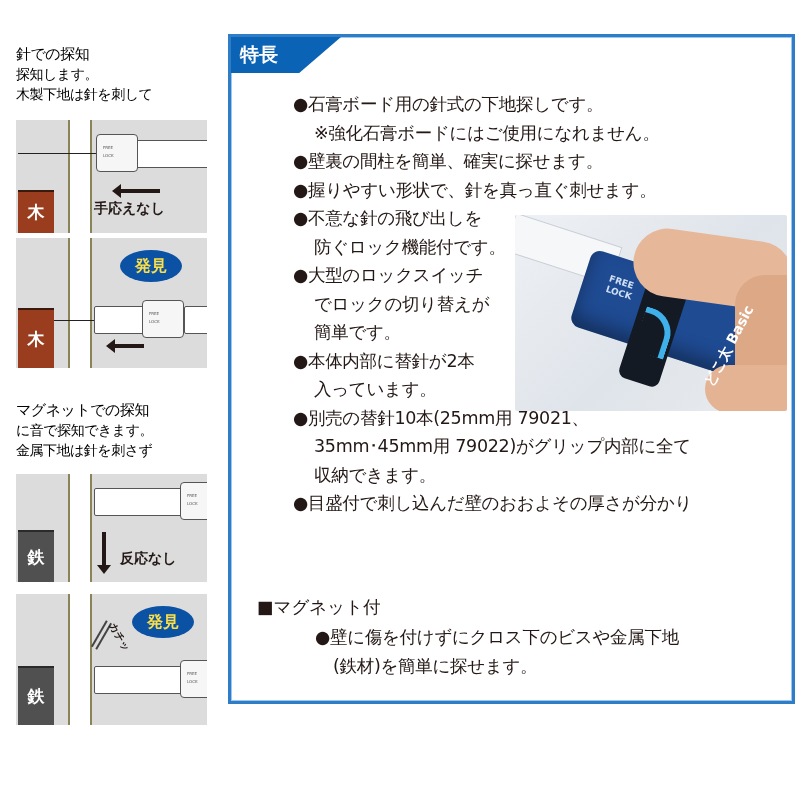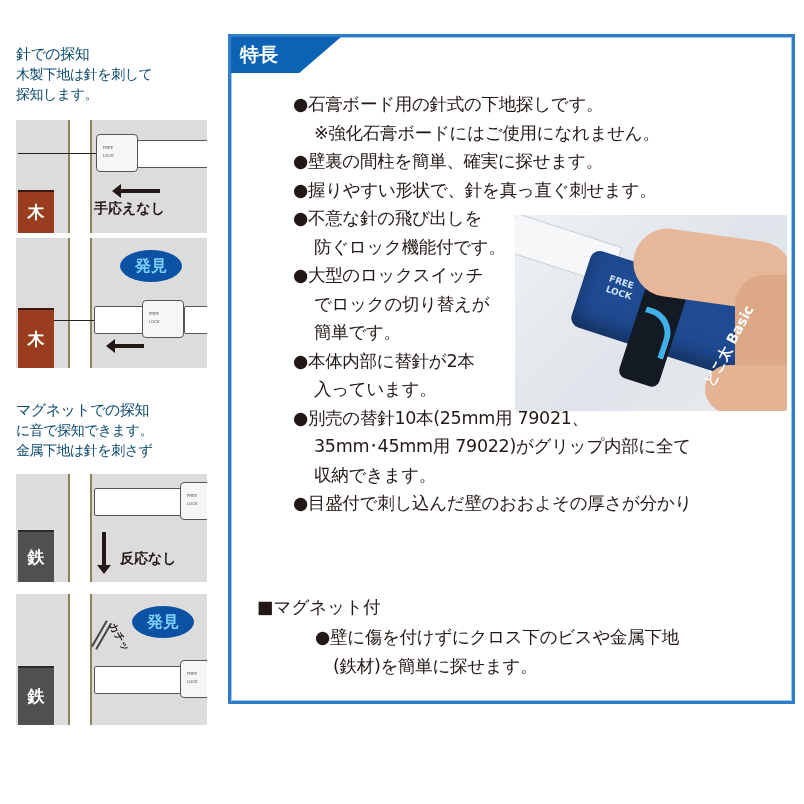--- a/index.html
+++ b/index.html
@@ -1,41 +1,41 @@
 <!DOCTYPE html>
 <html><head>
 <meta charset="utf-8">
 <style>
   html, body { margin:0; padding:0; background:#ffffff; }
   body { width:804px; height:804px; position:relative; overflow:hidden;
          font-family:"DejaVu Sans", "Liberation Sans", sans-serif; color:#231815; }
 
   
-  .cap { position:absolute; left:16px; font-size:14px; line-height:20px; color:#0c4a6e; white-space:nowrap; letter-spacing:-0.5px; }
+  .cap { position:absolute; left:16px; font-size:14px; line-height:20px; color:#000000; white-space:nowrap; letter-spacing:-0.5px; }
   .cap .t1 { font-size:15px; display:block; }
   .panel { position:absolute; left:16px; width:191px; background:#dcdcdc; overflow:hidden; }
   .wall-gap { position:absolute; top:0; bottom:0; left:52px; width:24px; background:#ffffff; }
   .wall-line { position:absolute; top:0; bottom:0; width:2px; background:#8a8458; }
   .wall-line.l { left:52px; } .wall-line.r { left:74px; }
   .stud { position:absolute; left:2px; width:36px; bottom:0; color:#fff; font-size:17px; font-weight:bold;
           display:flex; align-items:center; justify-content:center; }
   .stud.wood { background:#9a3c1e; border-top:2px solid #3a1a0d; }
   .stud.iron { background:#505050; border-top:2px solid #2a2a2a; }
   .tool { position:absolute; height:26px; background:#ffffff; border:1px solid #555; border-radius:2px; }
   .tool-head { position:absolute; width:40px; height:36px; background:#f6f6f6; border:1px solid #555; border-radius:4px; }
   .tool-head span { position:absolute; left:6px; font-size:4px; color:#555; }
   .needle { position:absolute; height:1px; background:#222; }
   .arrow-left { position:absolute; height:4px; background:#231815; }
   .arrow-left::before { content:""; position:absolute; left:-8px; top:-5px; border-right:9px solid #231815;
                         border-top:7px solid transparent; border-bottom:7px solid transparent; }
   .arrow-down { position:absolute; width:4px; background:#231815; }
   .arrow-down::after { content:""; position:absolute; left:-5px; bottom:-8px; border-top:9px solid #231815;
                        border-left:7px solid transparent; border-right:7px solid transparent; }
   .panel-label { position:absolute; font-size:14px; font-weight:bold; color:#231815; white-space:nowrap; }
-  .found { position:absolute; width:62px; height:32px; border-radius:50%; background:#0b52a5; color:#7dd3fc;
+  .found { position:absolute; width:62px; height:32px; border-radius:50%; background:#0b52a5; color:#fde047;
            font-size:16px; font-weight:bold; display:flex; align-items:center; justify-content:center; }
   .click-fx { position:absolute; font-size:10px; font-weight:bold; color:#231815; transform:rotate(60deg); }
   .click-lines { position:absolute; width:3px; height:30px; border-left:2px solid #444; border-right:2px solid #444; transform:rotate(30deg); }
 
   
   .feat-box { position:absolute; left:228px; top:34px; width:561px; height:664px; border:3px solid #2f7dc6;
               background:#fff; box-shadow: inset 0 0 0 1px #9cc7ee; }
   .feat-tab { position:absolute; left:0; top:0; width:110px; height:36px; background:#0b63b5;
               clip-path: polygon(0 0, 100% 0, 62% 100%, 0 100%); }
   .feat-tab-label { position:absolute; left:9px; top:5px; color:#fff; font-size:19px; font-weight:bold; }
@@ -57,22 +57,22 @@
   .ph-brand { position:absolute; left:170px; top:122px; color:#fff; font-size:14px; font-weight:bold; transform:rotate(-62deg); }
 
   .mag-title { position:absolute; left:26px; top:557px; font-size:17.5px; line-height:26px; white-space:nowrap; }
   .mag-list { position:absolute; left:48px; top:586px; margin:0; padding:0; list-style:none; }
 </style>
 </head>
 <body>
 
 <div class="cap" style="top:44px;">
   <span class="t1">針での探知</span>
+  <span style="display:block">探知します。</span>
   <span style="display:block">木製下地は針を刺して</span>
-  <span style="display:block">探知します。</span>
 </div>
 
 <div class="panel" style="top:120px; height:113px;">
   <div class="wall-gap"></div>
   <div class="wall-line l"></div>
   <div class="wall-line r"></div>
   <div class="stud wood" style="top:70px;">
       <span>木</span>
     </div>
   <div class="needle" style="left:2px; top:33px; width:80px;"></div>

